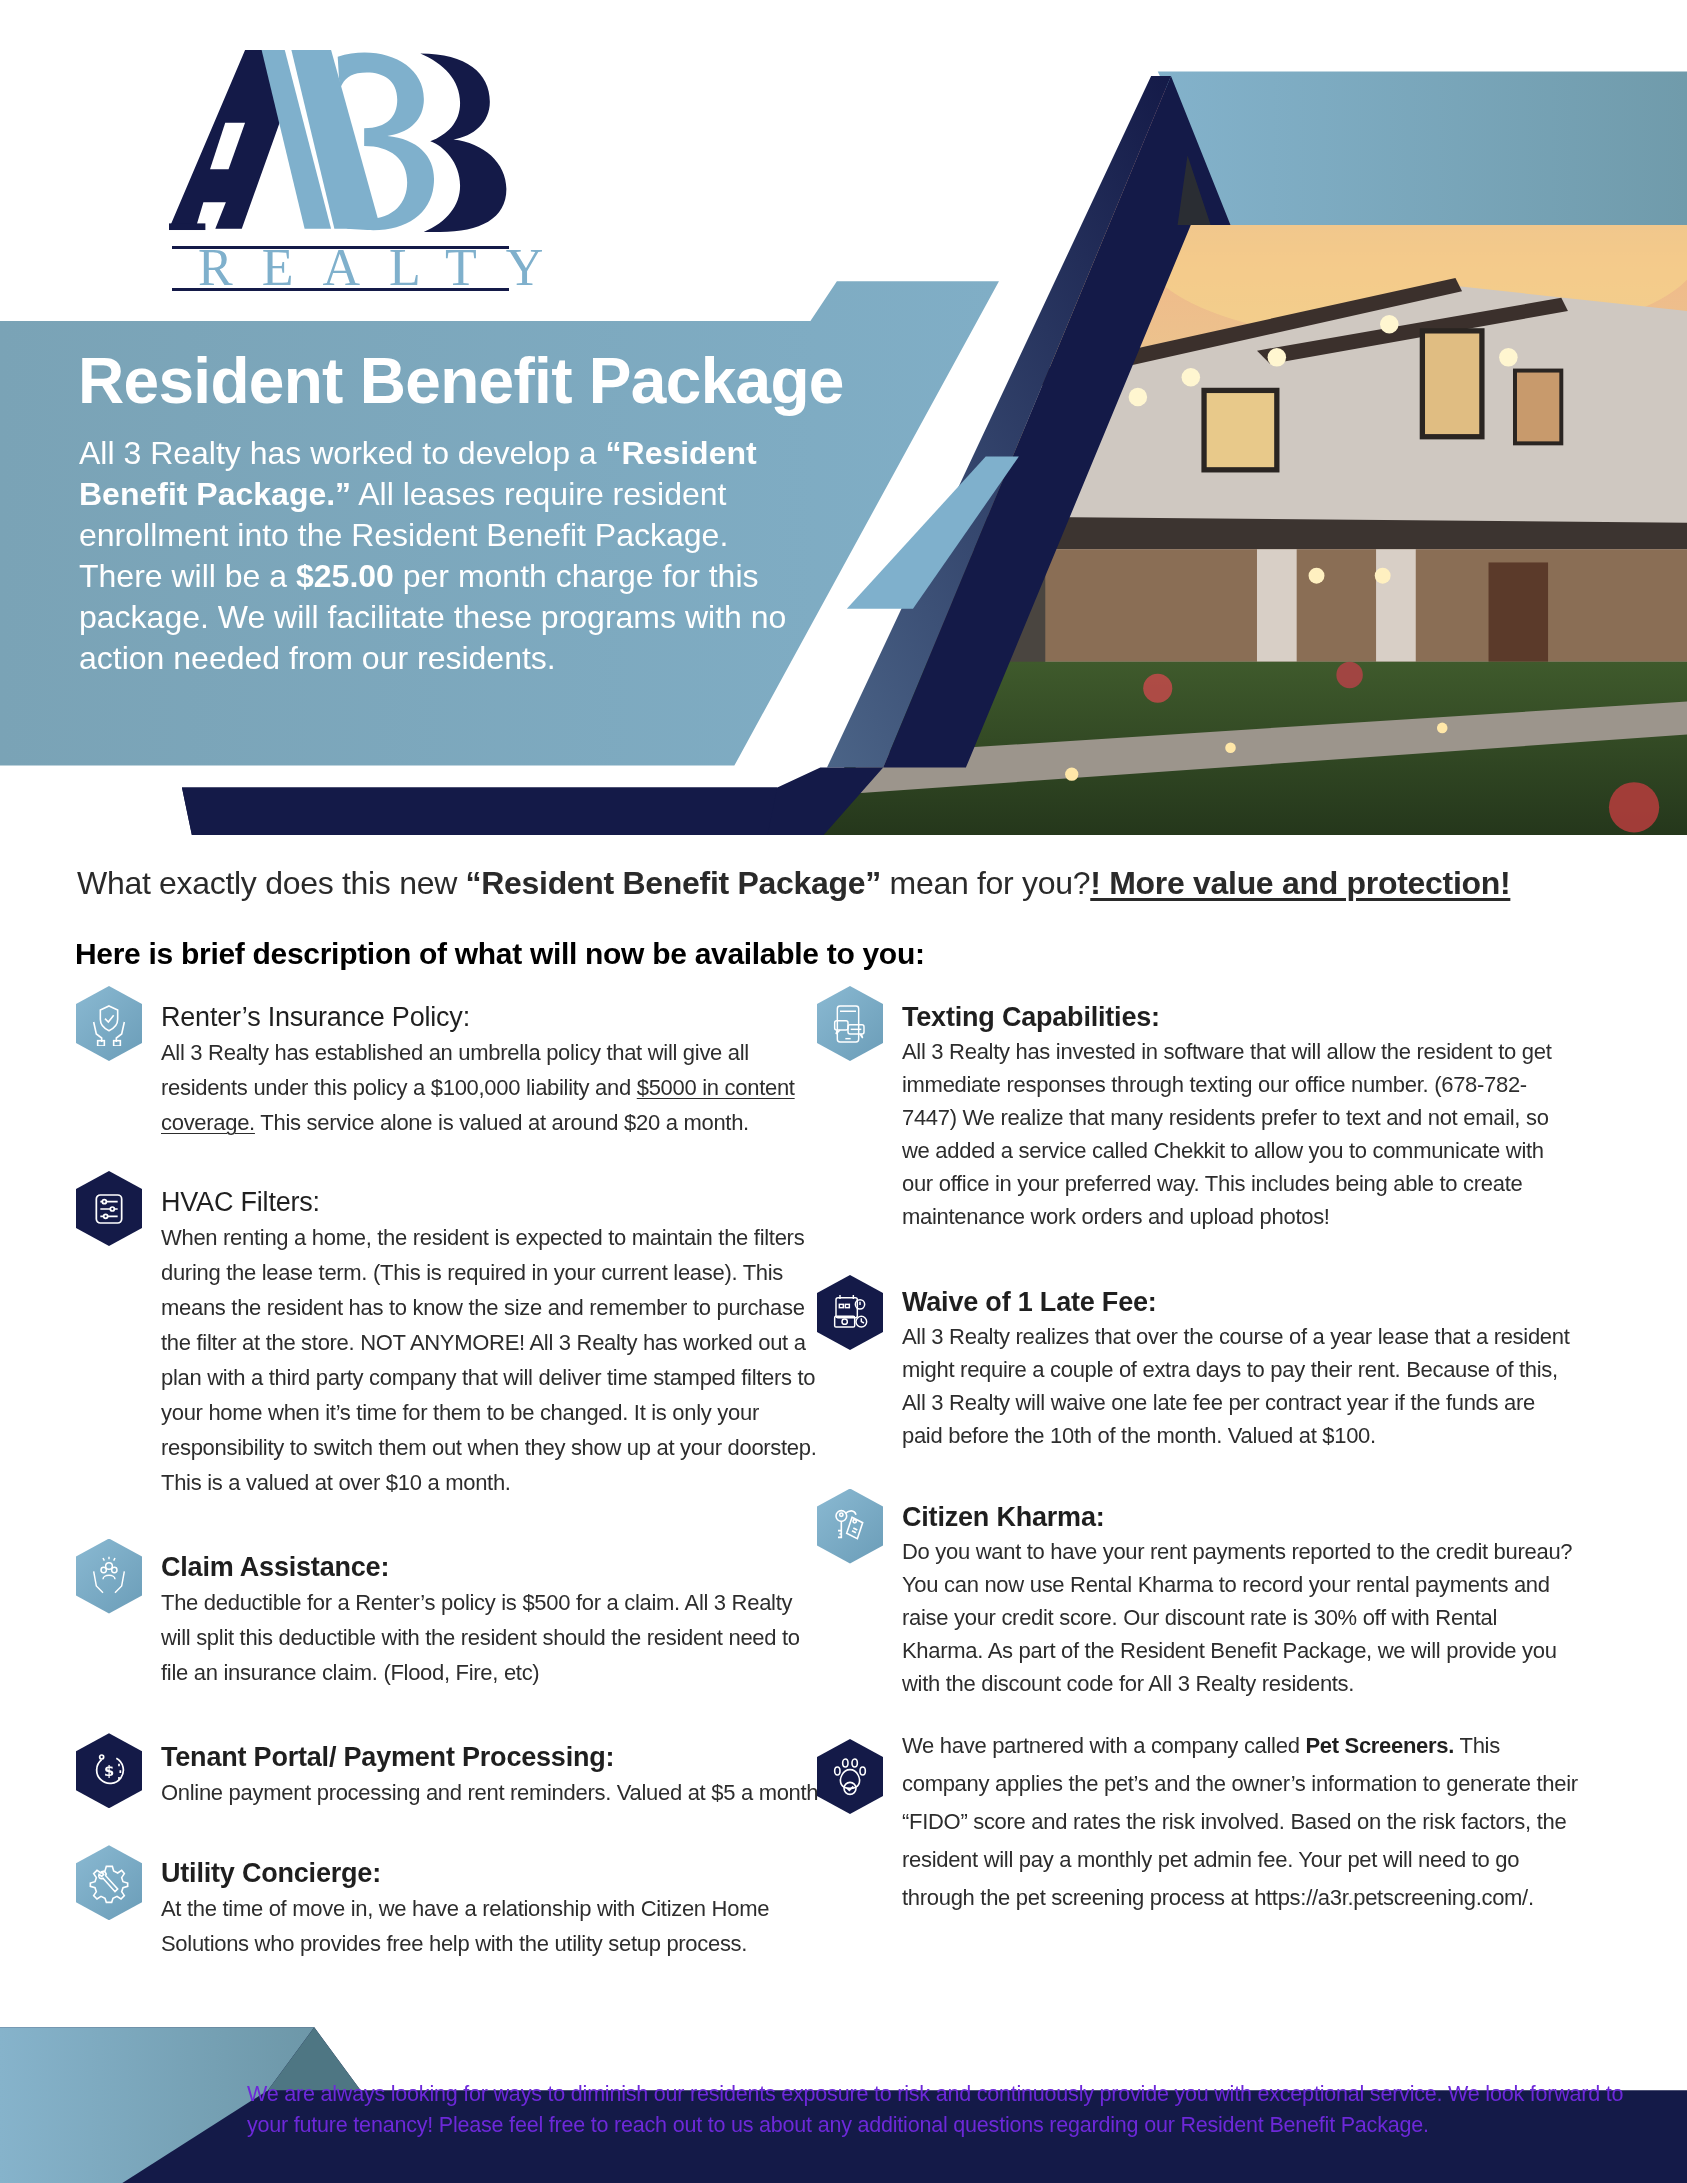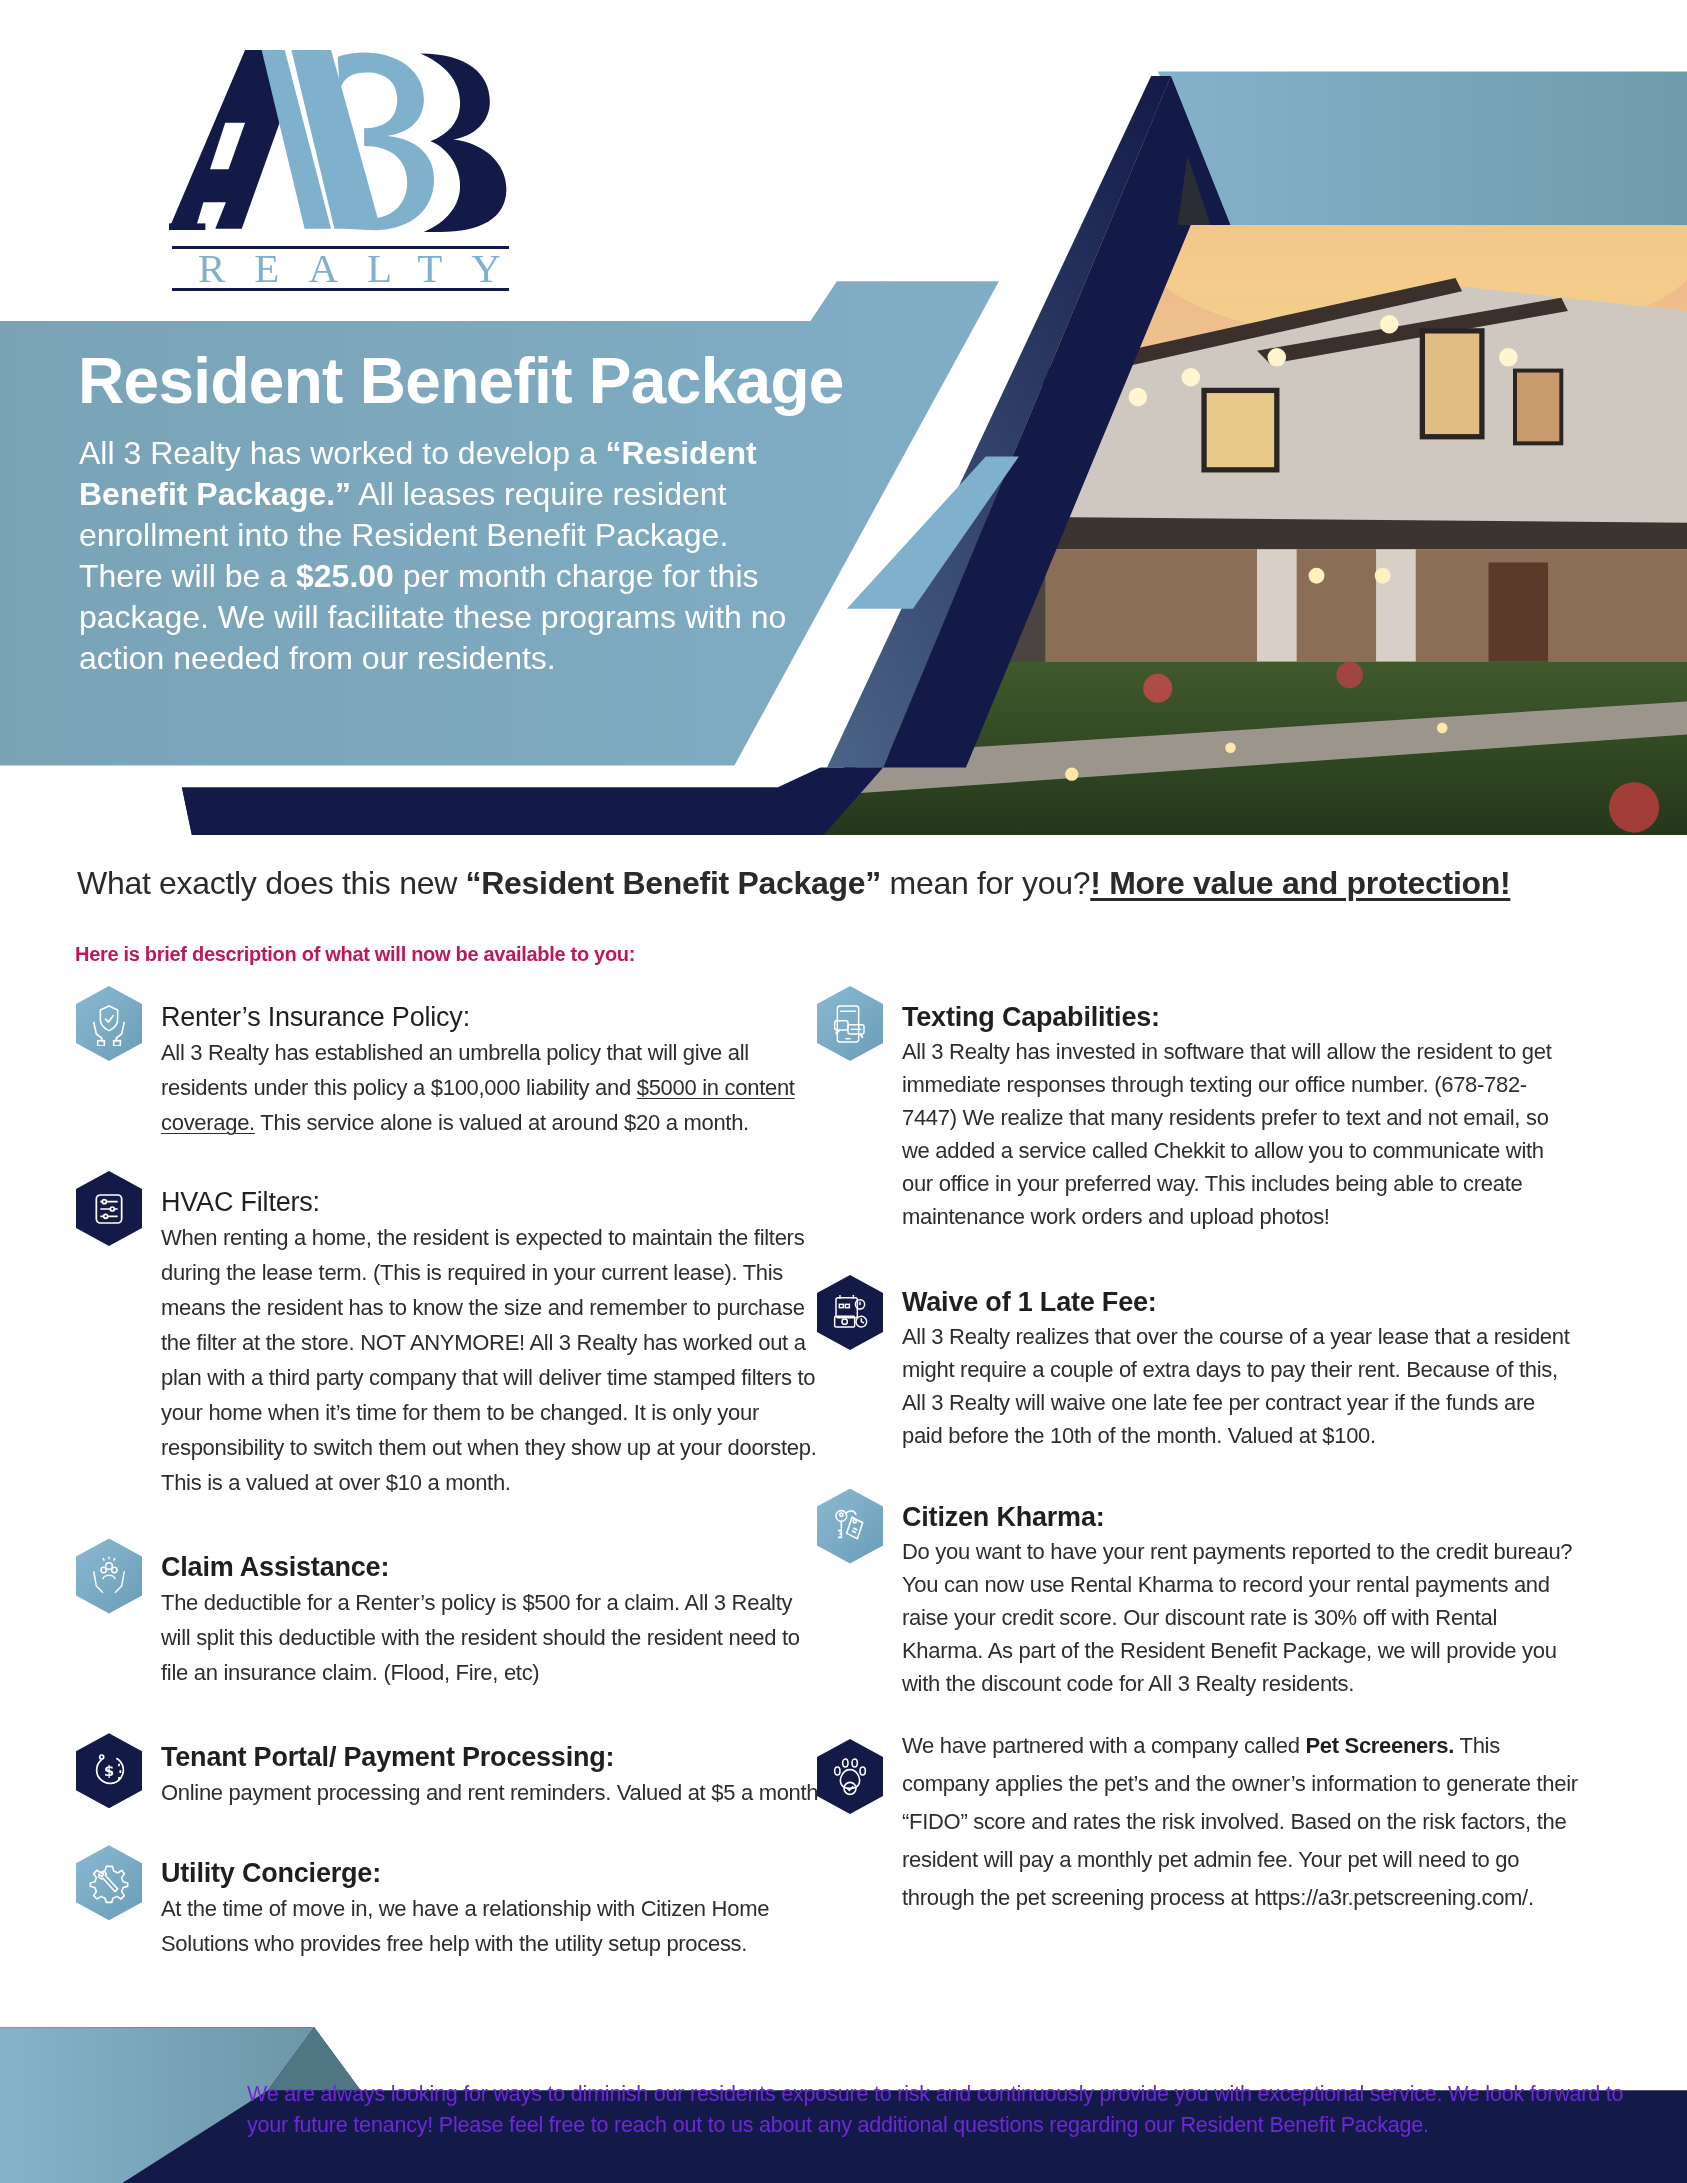--- a/index.html
+++ b/index.html
@@ -11,21 +11,21 @@
 
   
   .logo { position: absolute; left: 169px; top: 50px; width: 344px; height: 245px; }
   .logo-mark { position: absolute; left: 0; top: 0; width: 344px; height: 192px; }
   .logo-line { position: absolute; left: 3.3px; width: 337px; height: 3.3px; background: #141a48; }
   .logo-line.l1 { top: 196px; }
   .logo-line.l2 { top: 238px; }
   .logo-realty {
     position: absolute; left: 0; top: 198px; width: 344px; height: 40px;
     font-family: "Liberation Serif", "DejaVu Serif", serif;
-    font-size: 41px; color: #7fb0cc; letter-spacing: 29px; text-align: center;
+    font-size: 52px; color: #7fb0cc; letter-spacing: 29px; text-align: center;
     padding-left: 29px; line-height: 40px;
   }
 
   
   .hero-title {
     position: absolute; left: 78px; top: 345px; width: 860px;
     font-size: 64px; font-weight: 700; color: #ffffff; letter-spacing: -0.7px; line-height: 73px;
   }
   .hero-body {
     position: absolute; left: 79px; top: 433px; width: 708px;
@@ -36,21 +36,21 @@
   
   .tagline {
     position: absolute; left: 77px; top: 863px; width: 1555px;
     font-size: 32px; color: #2a2a2a; line-height: 40px; white-space: nowrap; letter-spacing: -0.3px;
   }
   .tagline b { font-weight: 700; }
   .tagline .cta { font-weight: 700; text-decoration: underline; text-decoration-thickness: 2.6px; text-underline-offset: 4px; margin-top: 29px; }
 
   .subhead {
     position: absolute; left: 75px; top: 934px; width: 1125px;
-    font-size: 20px; font-weight: 700; color: #be185d; line-height: 40px; letter-spacing: -0.3px;
+    font-size: 30px; font-weight: 700; color: #000000; line-height: 40px; letter-spacing: -0.3px;
   }
 
   
   .col { position: absolute; top: 986px; }
   .col.left { left: 76px; width: 748px; }
   .col.right { left: 817px; width: 761px; }
 
   .benefit { position: relative; padding-left: 85px; }
   .hex {
     position: absolute; left: 0; width: 66px; height: 75px;

